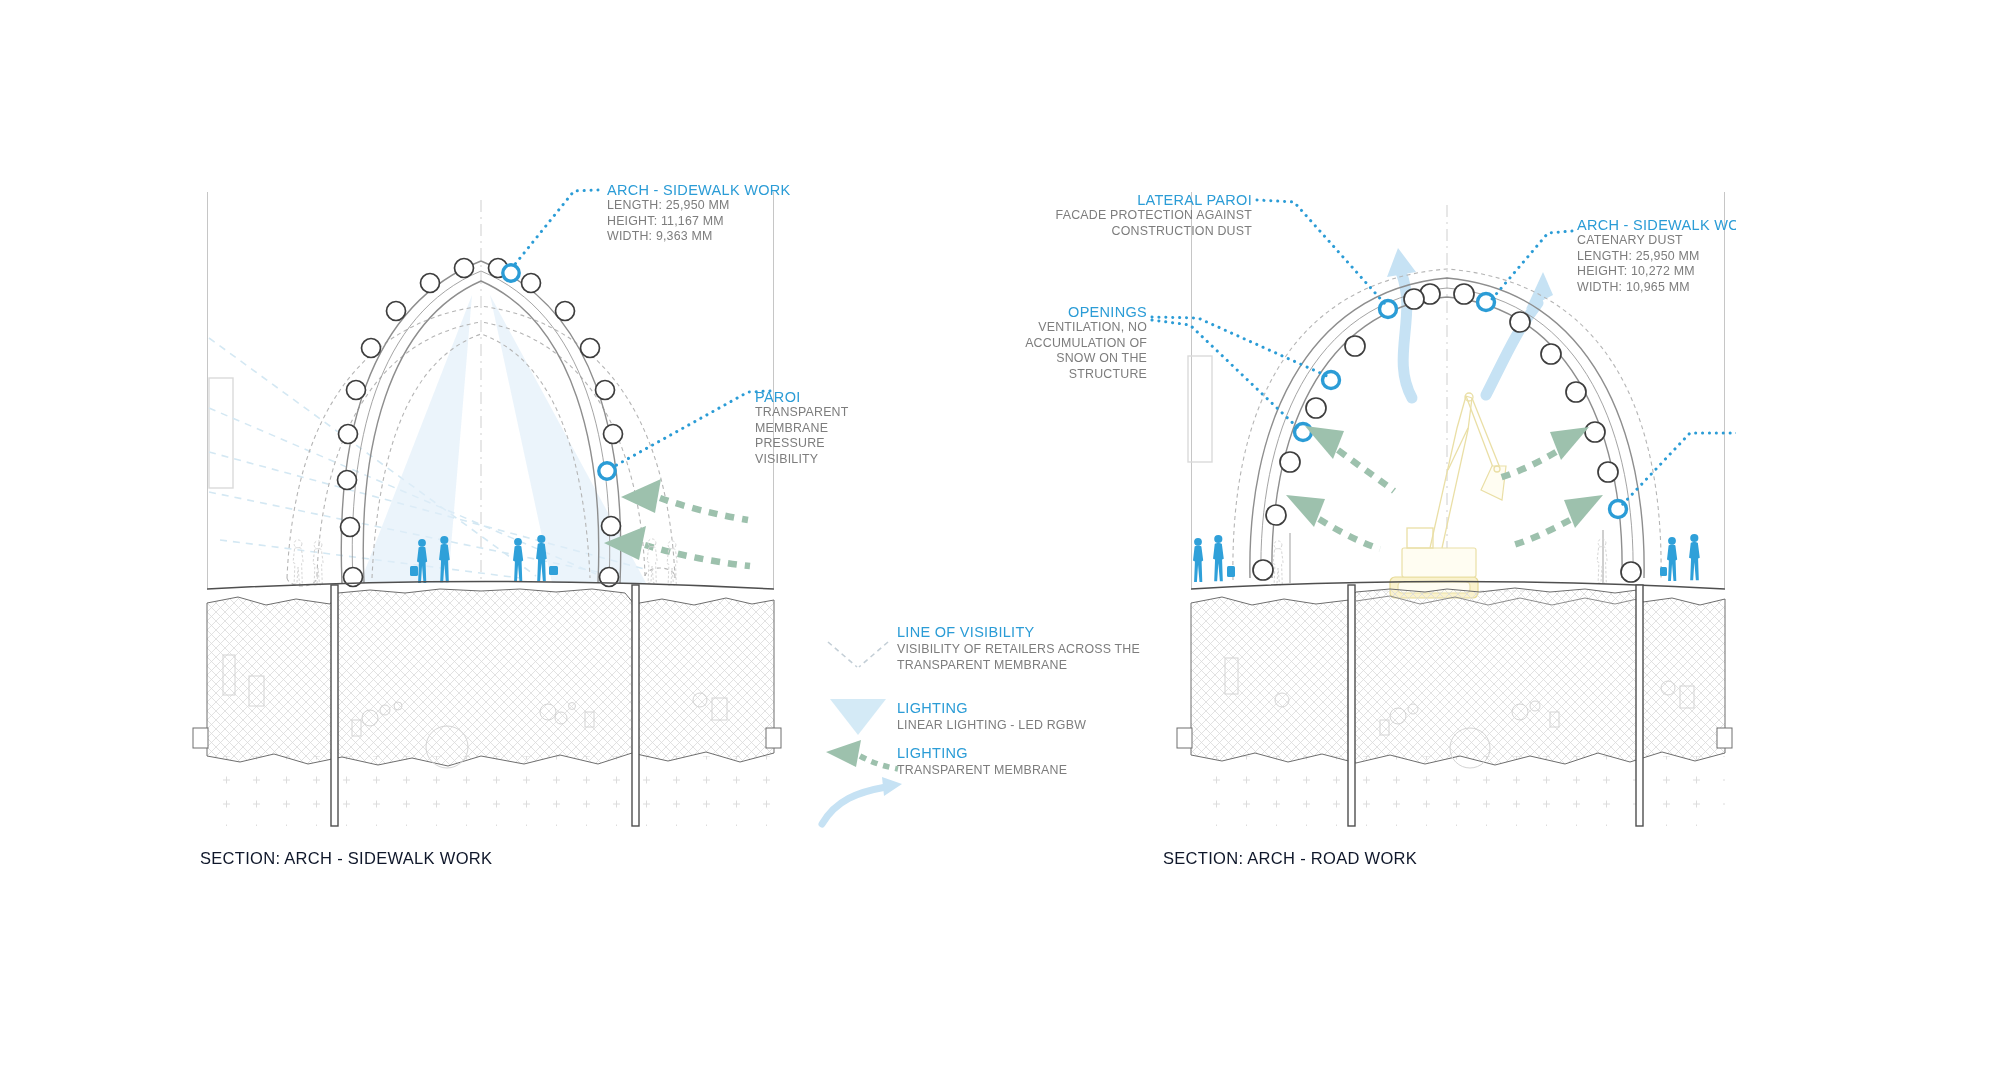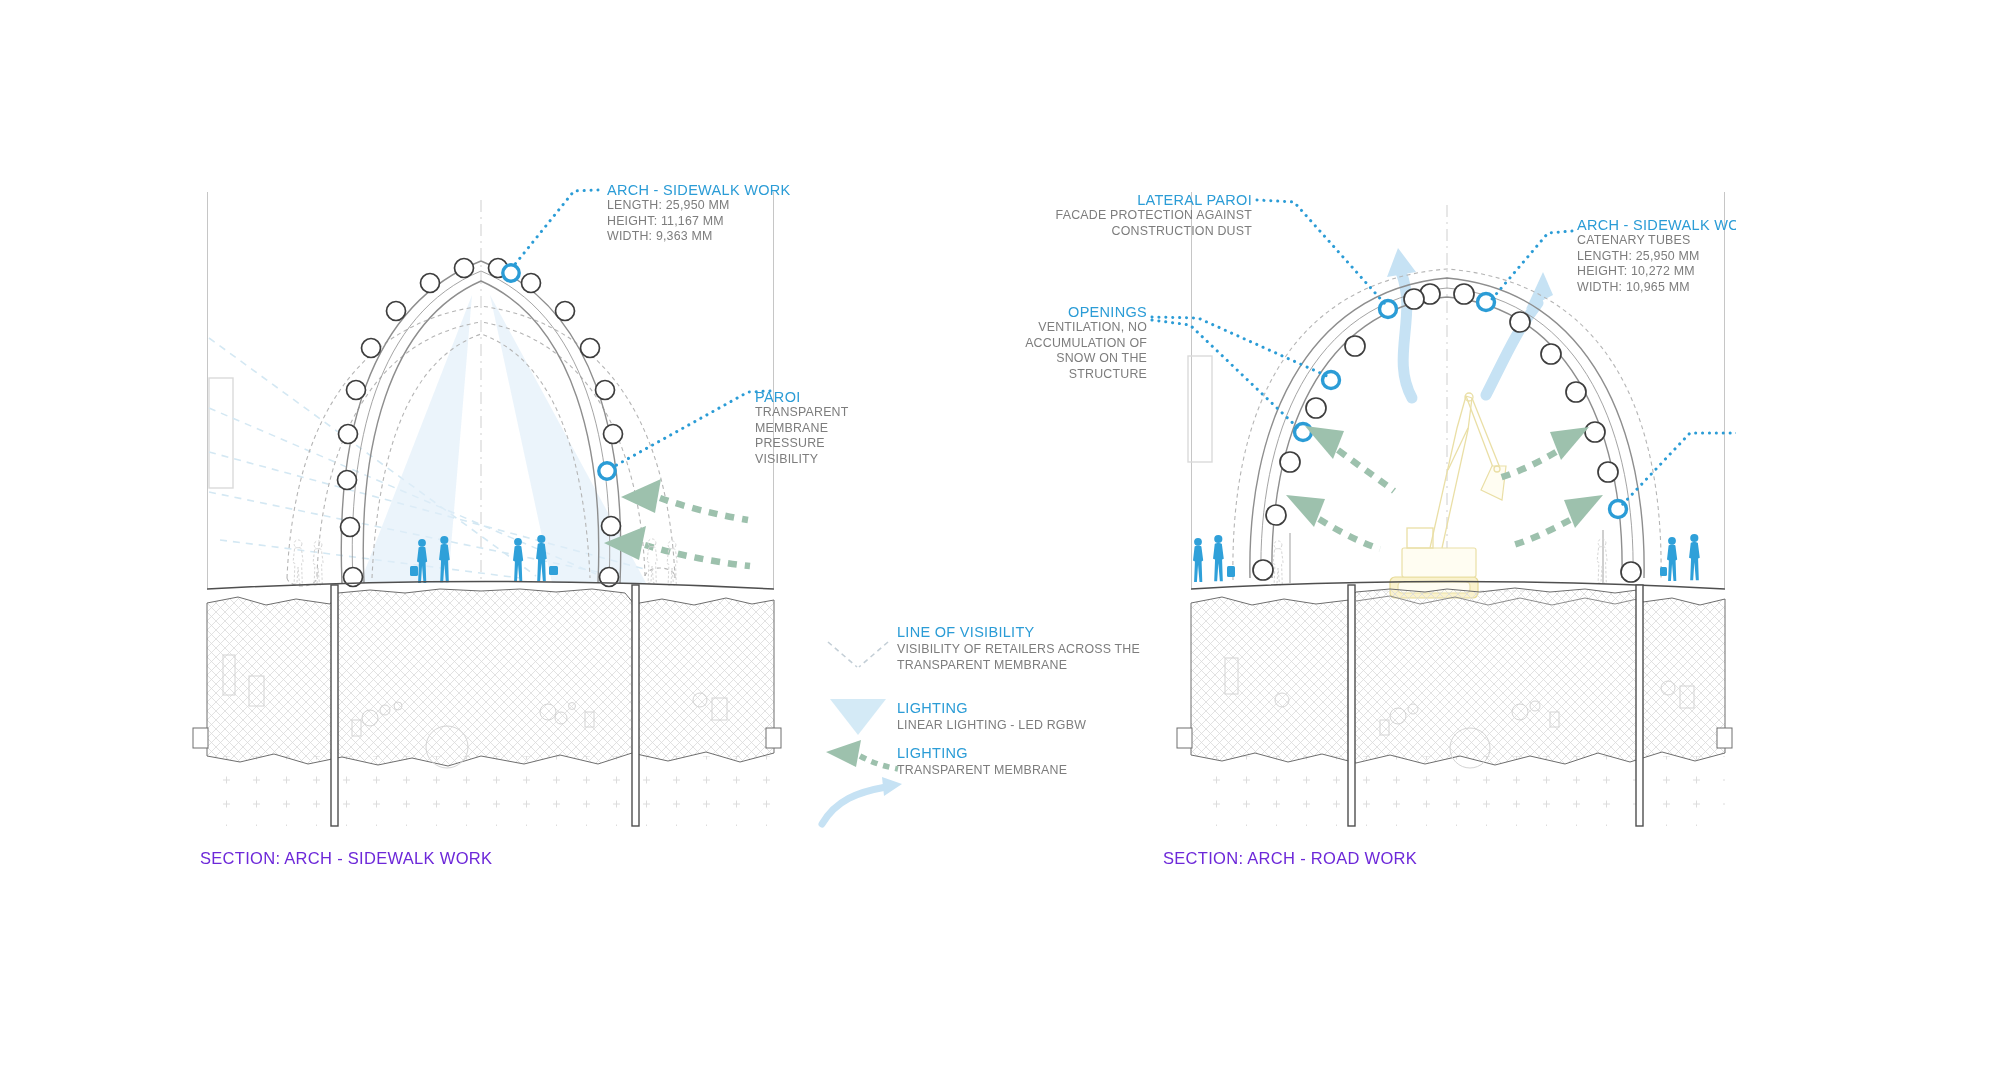--- a/index.html
+++ b/index.html
@@ -5,21 +5,21 @@
   html,body{margin:0;padding:0;background:#ffffff;}
   .page{position:relative;width:1736px;height:1091px;background:#fff;overflow:hidden;
         font-family:"Liberation Sans",sans-serif;}
   svg.canvas{position:absolute;left:0;top:0;}
   .ann{position:absolute;z-index:5;}
   .ann-title{color:#2b9cd6;font-size:14.5px;letter-spacing:.3px;line-height:16px;white-space:nowrap;}
   .ann-title.wrap{white-space:normal;}
   .ann-line{color:#7d7d7d;font-size:12.4px;letter-spacing:.2px;line-height:15.6px;white-space:nowrap;}
   .ann.right-al{text-align:right;}
   .ann.right-al .ann-line,.ann.right-al .ann-title{white-space:nowrap;}
-  .section-title{position:absolute;color:#6d28d9;font-size:16.5px;letter-spacing:.3px;z-index:5;}
+  .section-title{position:absolute;color:#0f172a;font-size:16.5px;letter-spacing:.3px;z-index:5;}
   .legend-item{position:absolute;left:897px;z-index:5;}
   .legend-item .ann-title{margin-bottom:2px;}
   
   .frame-line{stroke:#c6c6c6;stroke-width:1;}
   .centerline{stroke:#cfcfcf;stroke-width:1;stroke-dasharray:12 5 2 5;fill:none;}
   .vis-line{stroke:#d4e8f3;stroke-width:1.6;stroke-dasharray:7 6;fill:none;}
   .beam{fill:#e0eff9;opacity:.66;}
   .dash-env{fill:none;stroke:#b5b5b5;stroke-width:1.1;stroke-dasharray:4 3.5;}
   .arch-line{fill:none;stroke:#8e8e8e;stroke-width:1.4;}
   .arch-mid{fill:none;stroke:#9a9a9a;stroke-width:.9;}
@@ -319,21 +319,21 @@
 </div>
 
 <div class="ann right-al" style="left:1055px;top:192px;width:197px;">
   <div class="ann-title">LATERAL PAROI</div>
   <div class="ann-line">FACADE PROTECTION AGAINST</div>
   <div class="ann-line">CONSTRUCTION DUST</div>
 </div>
 
 <div class="ann" style="left:1577px;top:217px;">
   <div class="ann-title">ARCH - SIDEWALK WORK</div>
-  <div class="ann-line">CATENARY TUBES</div>
+  <div class="ann-line">CATENARY DUST</div>
   <div class="ann-line">LENGTH: 25,950 MM</div>
   <div class="ann-line">HEIGHT: 10,272 MM</div>
   <div class="ann-line">WIDTH: 10,965 MM</div>
 </div>
 
 
 <div class="legend-item" style="top:624px;">
   <div class="ann-title">LINE OF VISIBILITY</div>
   <div class="ann-line">VISIBILITY OF RETAILERS ACROSS THE</div>
   <div class="ann-line">TRANSPARENT MEMBRANE</div>

